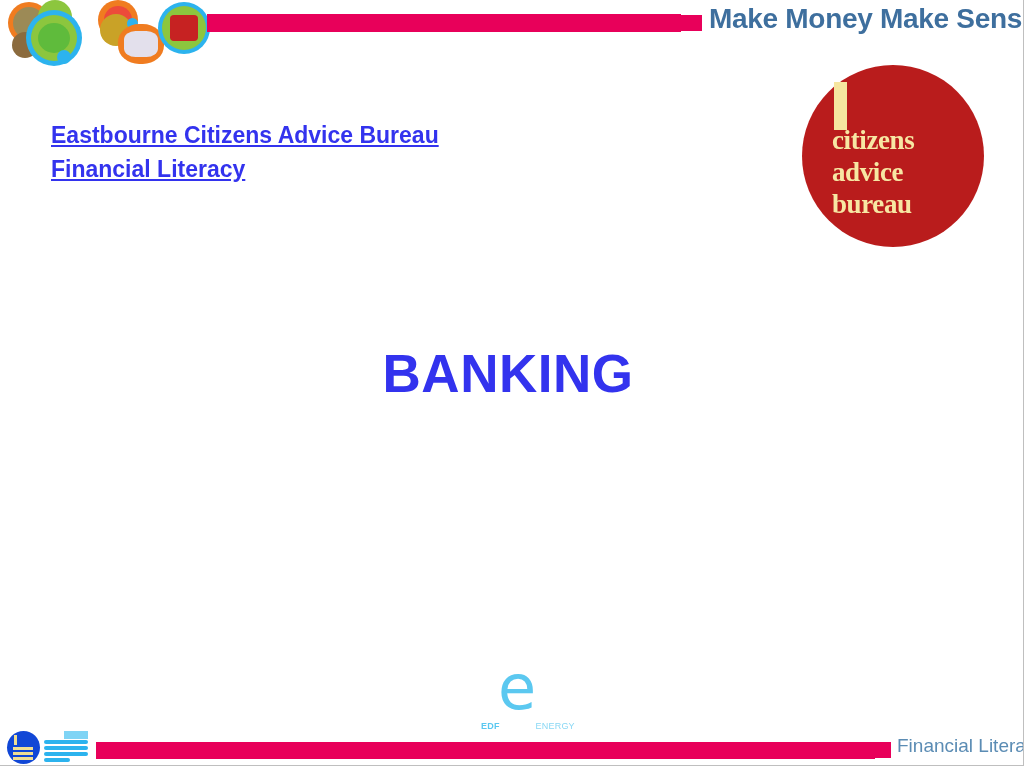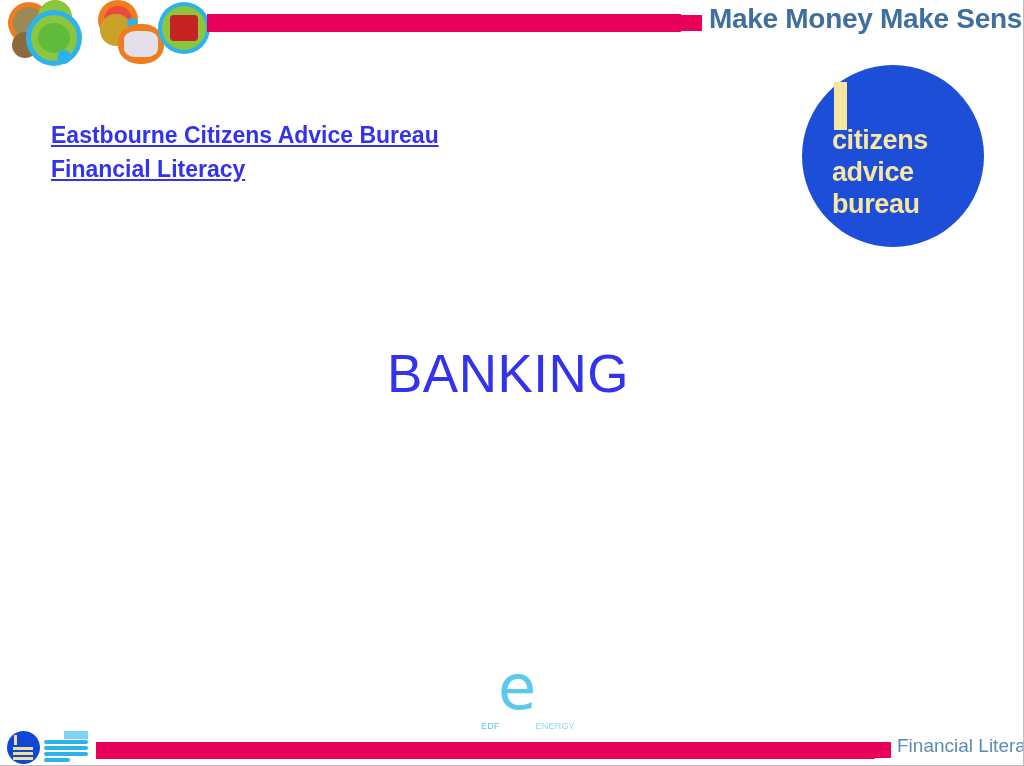--- a/index.html
+++ b/index.html
@@ -83,21 +83,22 @@
   }
 
   
   .cab-logo {
     position: absolute;
     left: 802px;
     top: 65px;
     width: 182px;
     height: 182px;
     border-radius: 50%;
-    background: #1d4ed8;
+    background: #b91c1c;
+    font-family: Liberation Serif, serif;
   }
   .cab-logo .bar {
     position: absolute;
     left: 32px;
     top: 17px;
     width: 13px;
     height: 48px;
     background: #F6E6A0;
   }
   .cab-logo .lines {
@@ -112,21 +113,21 @@
   }
 
   
   .main-heading {
     position: absolute;
     left: 0;
     top: 343px;
     width: 1024px;
     text-align: center;
     font-size: 53px;
-    font-weight: normal;
+    font-weight: bold;
     color: #3333EE;
     letter-spacing: 0.5px;
   }
   .main-heading span { margin-left: -8px; }
 
   
   .edf {
     position: absolute;
     left: 481px;
     top: 662px;
@@ -139,21 +140,21 @@
     font-weight: normal;
     color: #5BC8F0;
     font-family: "DejaVu Sans", sans-serif;
   }
   .edf .wordmark {
     margin-top: 7px;
     font-size: 9px;
     letter-spacing: 0.2px;
     color: #5BC8F0;
   }
-  .edf .wordmark .b { font-weight: normal; }
+  .edf .wordmark .b { font-weight: bold; }
   .edf .wordmark .l { font-weight: normal; opacity: 0.72; padding-left: 36px; }
 
   
   .bottom-bar {
     position: absolute;
     left: 96px;
     top: 742px;
     width: 779px;
     height: 17px;
     background: #E8005A;

